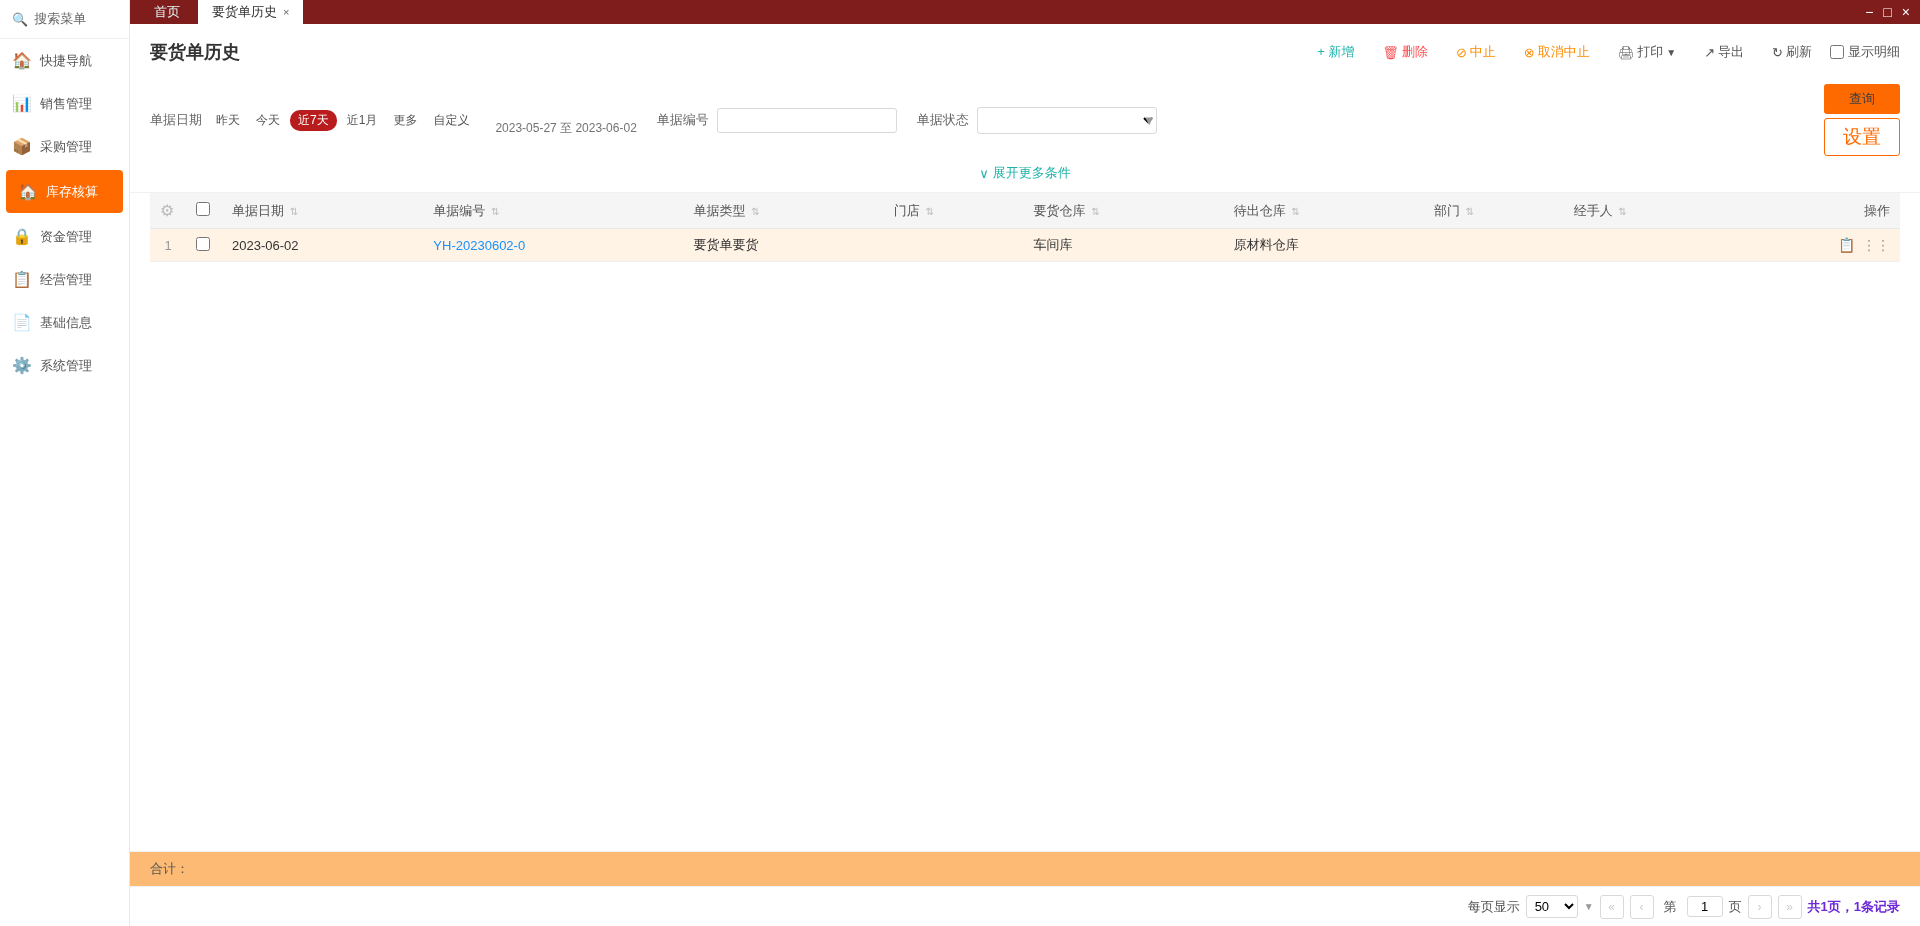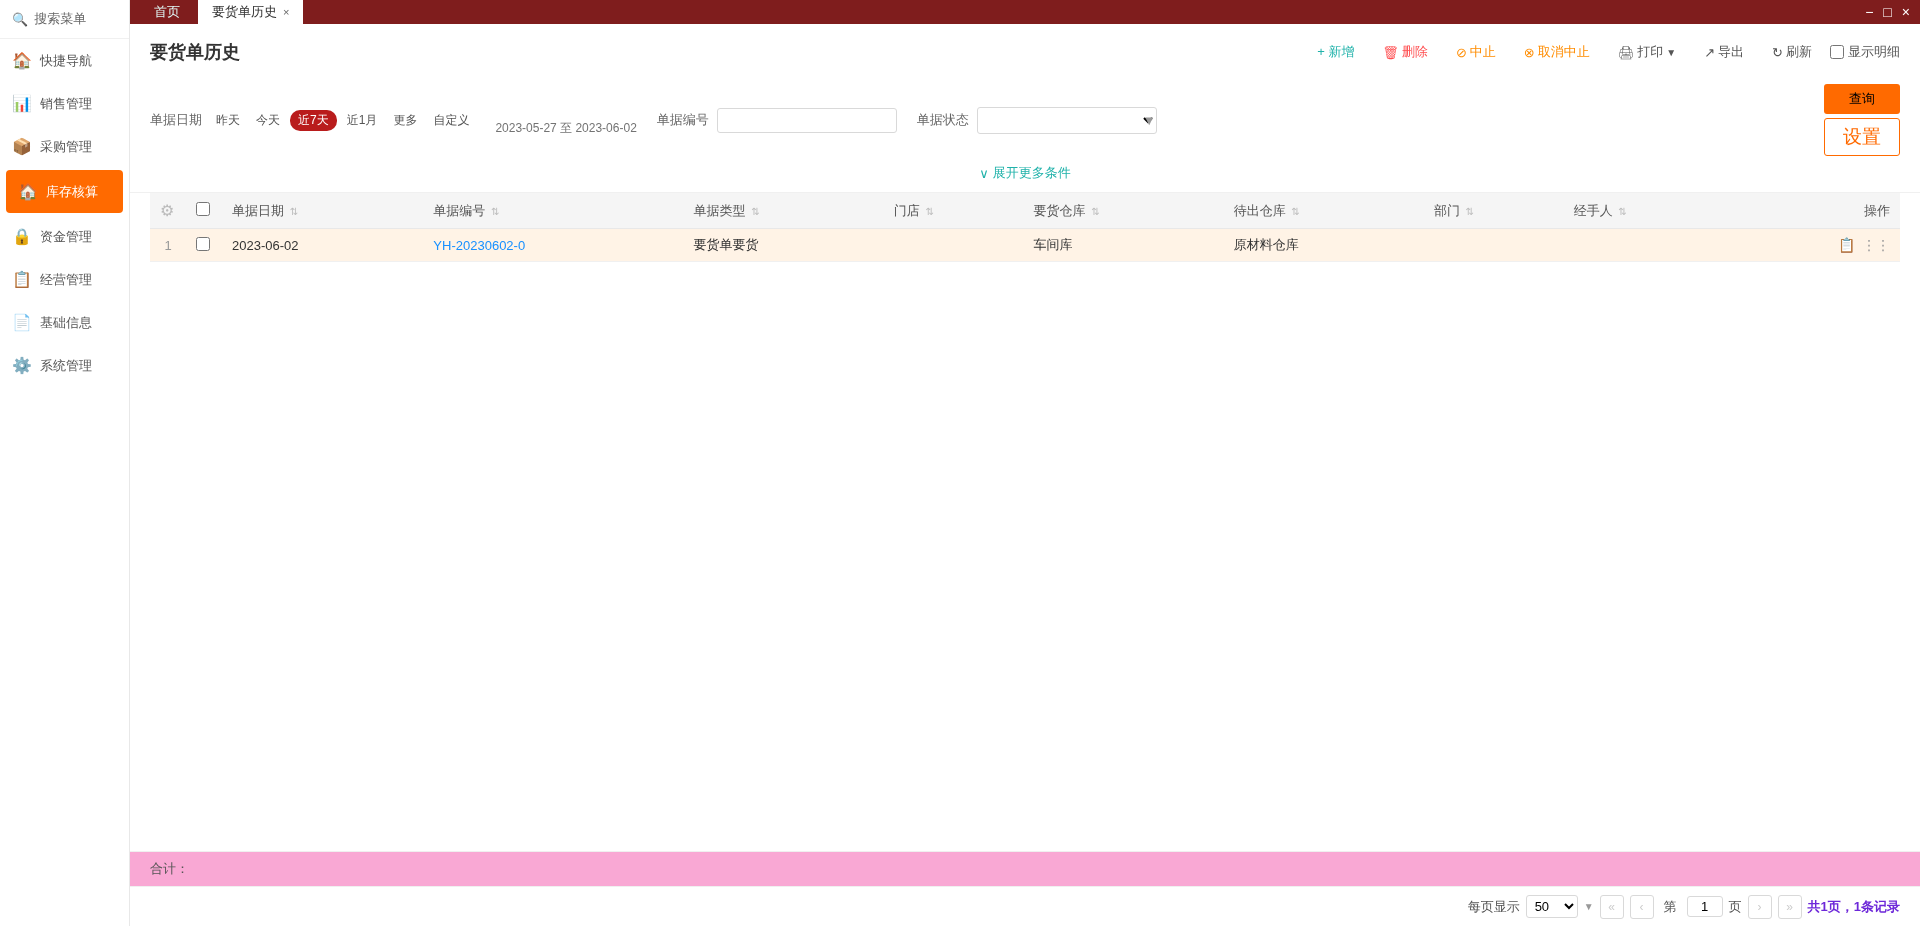--- a/index.html
+++ b/index.html
@@ -51,38 +51,38 @@
     .date-shortcuts { display: flex; align-items: center; gap: 4px; }
     .date-shortcut { padding: 2px 6px; cursor: pointer; color: #555; font-size: 12px; border-radius: 3px; }
     .date-shortcut.active { background: #b91c1c; color: #fff; border-radius: 10px; padding: 2px 8px; }
     .date-range { font-size: 12px; color: #737373; margin-top: 16px; }
     .filter-input { border: 1px solid #d9d9d9; border-radius: 3px; padding: 4px 8px; font-size: 13px; width: 180px; outline: none; }
     .filter-select { border: 1px solid #d9d9d9; border-radius: 3px; padding: 4px 8px; font-size: 13px; width: 180px; outline: none; background: #fff; cursor: pointer; }
     .expand-more { display: flex; align-items: center; gap: 4px; color: #20b2aa; cursor: pointer; font-size: 13px; margin-top: 8px; justify-content: center; }
 
     
     .action-buttons { display: flex; flex-direction: column; gap: 4px; margin-left: auto; }
-    .btn-query { background: #ff6a00; color: #000000; border: none; padding: 6px 18px; border-radius: 3px; cursor: pointer; font-size: 13px; }
+    .btn-query { background: #ff6a00; color: #404040; border: none; padding: 6px 18px; border-radius: 3px; cursor: pointer; font-size: 13px; }
     .btn-settings { background: #fff; color: #ff6a00; border: 1px solid #ff6a00; padding: 5px 18px; border-radius: 3px; cursor: pointer; font-size: 19px; }
 
     
     .table-area { flex: 1; overflow: auto; padding: 0 20px; }
     .data-table { width: 100%; border-collapse: collapse; font-size: 13px; }
     .data-table thead tr { background: #f5f5f5; }
     .data-table th { padding: 8px 10px; text-align: left; color: #555; font-weight: normal; border-bottom: 1px solid #e8e8e8; white-space: nowrap; }
     .data-table th .sort-icon { color: #bbb; font-size: 10px; margin-left: 2px; }
     .data-table td { padding: 7px 10px; border-bottom: 1px solid #f0f0f0; color: #333; }
     .data-table tbody tr.selected { background: #fff3e6; }
     .table-link { color: #1890ff; cursor: pointer; text-decoration: none; }
     .settings-icon { color: #bbb; cursor: pointer; font-size: 16px; }
     .row-actions { display: flex; gap: 6px; align-items: center; }
     .row-action-btn { color: #999; cursor: pointer; font-size: 14px; }
 
     
-    .table-footer { padding: 8px 20px; border-top: 1px solid #f0f0f0; background: #f9a8d4; flex-shrink: 0; display: flex; align-items: center; }
+    .table-footer { padding: 8px 20px; border-top: 1px solid #f0f0f0; background: #fdba74; flex-shrink: 0; display: flex; align-items: center; }
     .footer-total { color: #555; font-size: 13px; }
 
     
     .pagination-bar { height: 40px; padding: 0 20px; display: flex; align-items: center; justify-content: flex-end; gap: 6px; border-top: 1px solid #f0f0f0; flex-shrink: 0; font-size: 13px; color: #555; }
     .pagination-label { color: #555; }
     .page-size-select { border: 1px solid #d9d9d9; border-radius: 3px; padding: 2px 4px; font-size: 13px; outline: none; background: #fff; }
     .page-nav-btn { width: 24px; height: 24px; display: flex; align-items: center; justify-content: center; border: 1px solid #d9d9d9; border-radius: 3px; cursor: pointer; background: #fff; color: #555; font-size: 12px; }
     .page-nav-btn.disabled { color: #ccc; cursor: not-allowed; }
     .page-input { width: 36px; border: 1px solid #d9d9d9; border-radius: 3px; padding: 2px 4px; text-align: center; font-size: 13px; outline: none; }
     .total-info { color: #6d28d9; font-weight: bold; }

